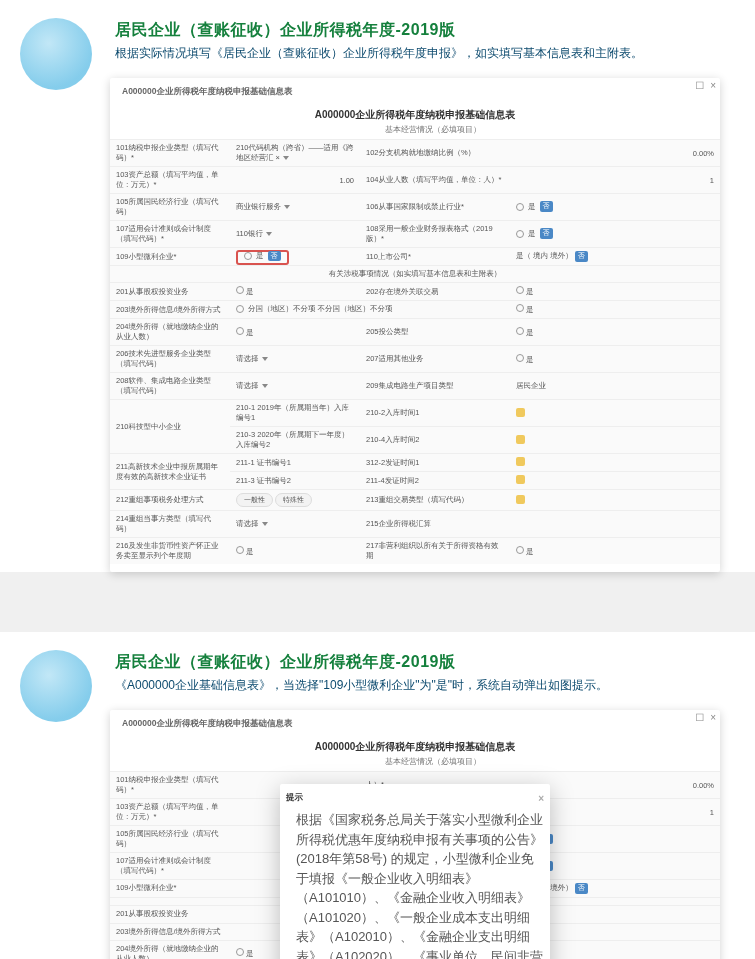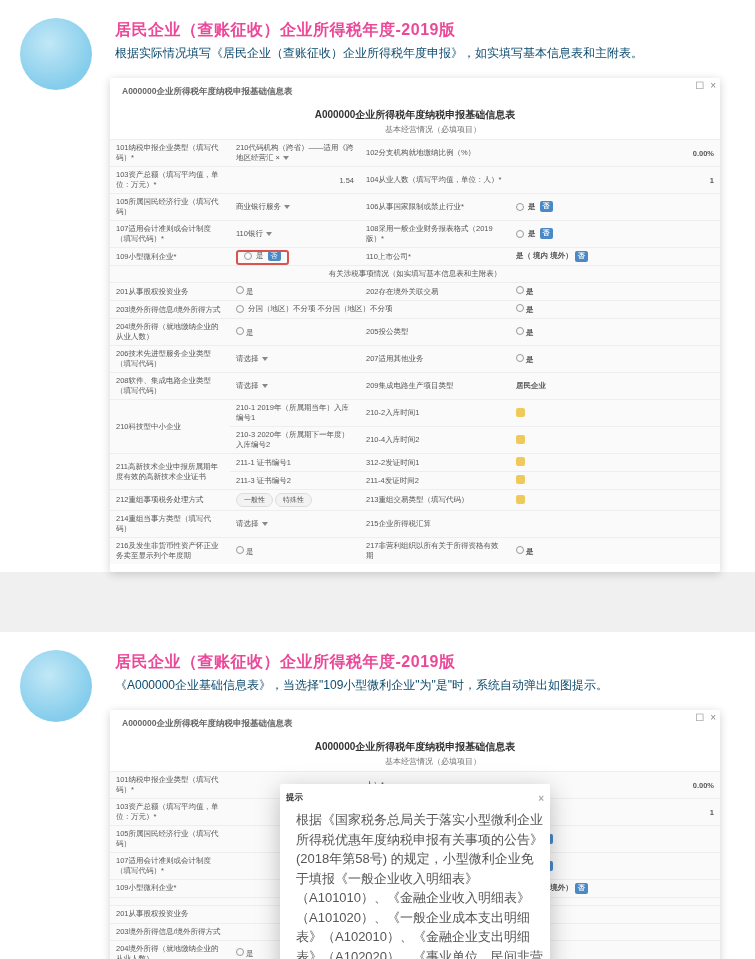--- a/index.html
+++ b/index.html
@@ -27,21 +27,21 @@
       z-index: 0;
     }
     .slide-header {
       position: relative;
       padding: 10px 0 16px 115px;
       z-index: 1;
     }
     .slide-title {
       font-size: 16px;
       font-weight: 700;
-      color: #ec4899;
+      color: #15803d;
       letter-spacing: 0.5px;
     }
     .slide-sub {
       font-size: 12px;
       color: #0c4a6e;
       margin-top: 4px;
     }
     .form-window {
       position: relative;
       width: 610px;
@@ -91,21 +91,21 @@
       color: #555;
       padding: 3px 6px;
       vertical-align: middle;
       height: 17px;
       background: #fafafa;
     }
     .grid tr { border-top: 1px solid #eee; }
     .cell-lbl { width: 120px; color: #666; }
     .cell-val { width: 130px; color: #4a88c6; }
     .cell-lbl2 { width: 150px; }
-    .cell-val2 { text-align: left; font-weight: bold; }
+    .cell-val2 { text-align: left; }
     .right { text-align: right; }
     .num-blue { color: #3b7bbf; }
     .blue-tag {
       display: inline-block;
       background: #4a88c6;
       color: #fff;
       font-size: 7px;
       padding: 1px 3px;
       border-radius: 2px;
       line-height: 1.2;
@@ -222,21 +222,21 @@
       <tbody>
           <tr>
         <td class="cell-lbl">101纳税申报企业类型（填写代码）*</td>
         <td class="cell-val"><span>210代码机构（跨省）——适用《跨地区经营汇 ×</span><span class="chev"></span></td>
         <td class="cell-lbl2">102分支机构就地缴纳比例（%）</td>
         <td class="cell-val2 right">0.00%</td>
       </tr>
 
       <tr>
         <td class="cell-lbl">103资产总额（填写平均值，单位：万元）*</td>
-        <td class="cell-val right num-blue">1.54</td>
+        <td class="cell-val right num-blue">1.00</td>
         <td class="cell-lbl2">104从业人数（填写平均值，单位：人）*</td>
         <td class="cell-val2 right num-blue">1</td>
       </tr>
 
       <tr>
         <td class="cell-lbl">105所属国民经济行业（填写代码）</td>
         <td class="cell-val"><span>商业银行服务</span><span class="chev"></span></td>
         <td class="cell-lbl2">106从事国家限制或禁止行业*</td>
         <td class="cell-val2">
           <span class="radio-g">

